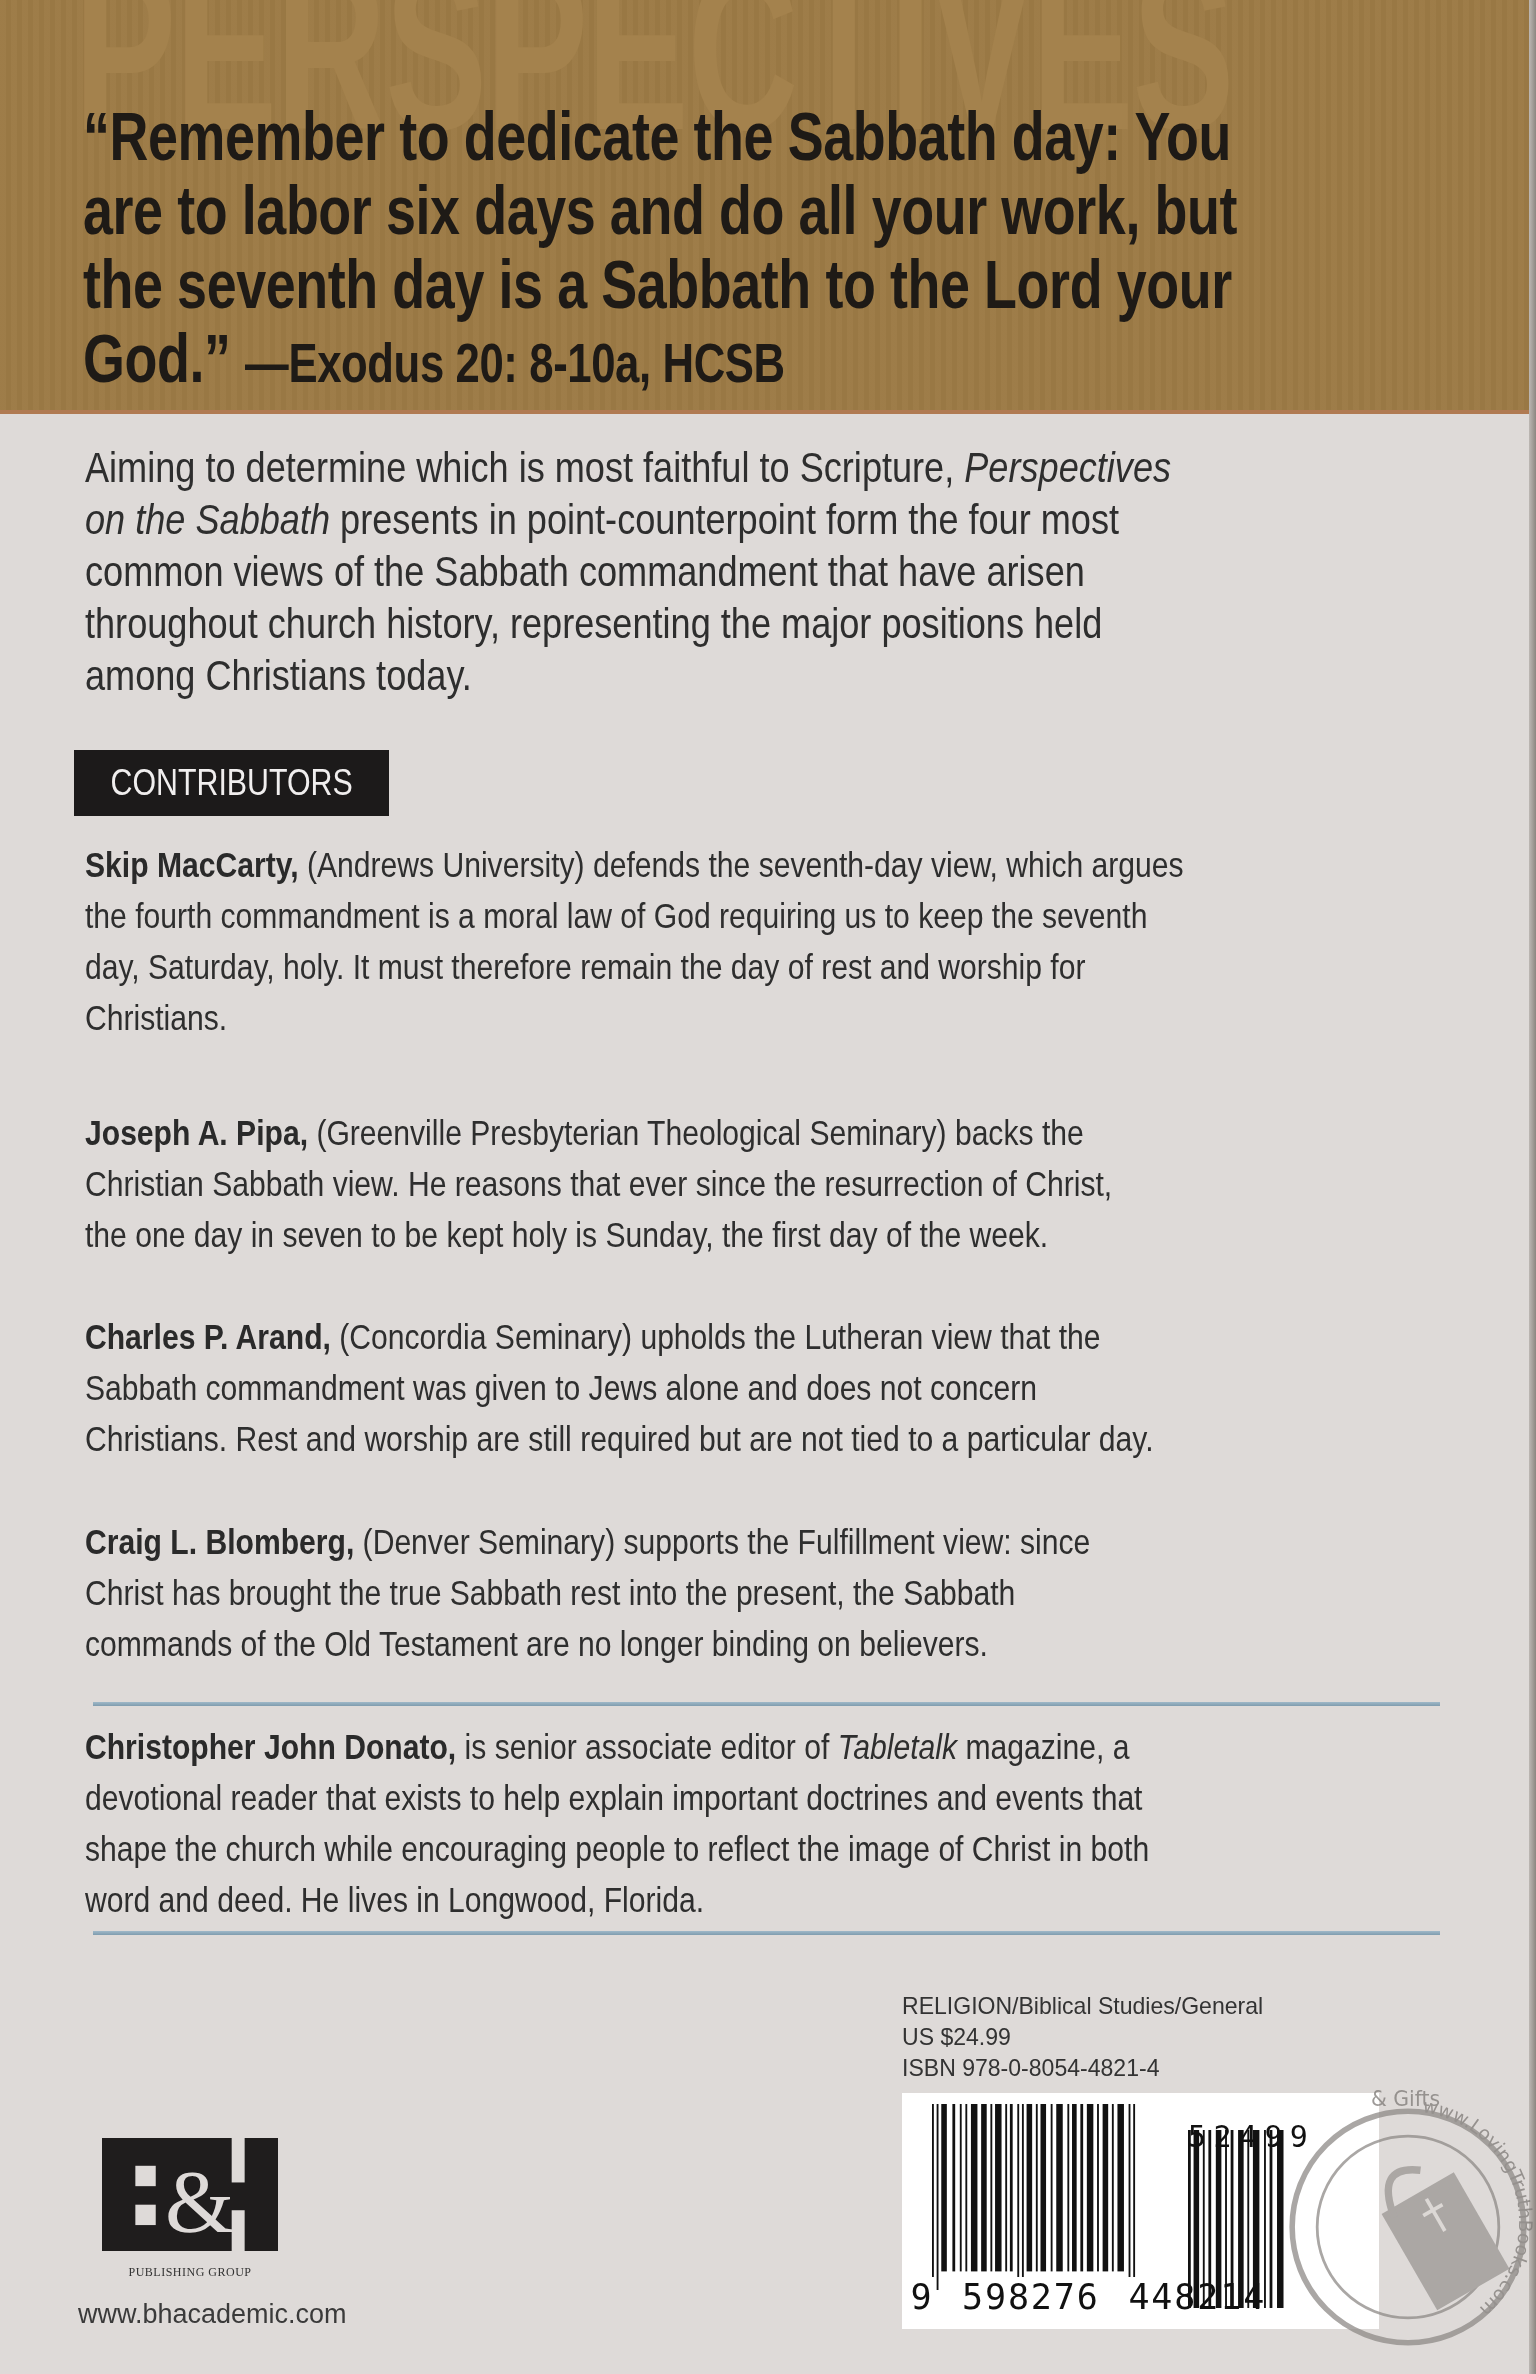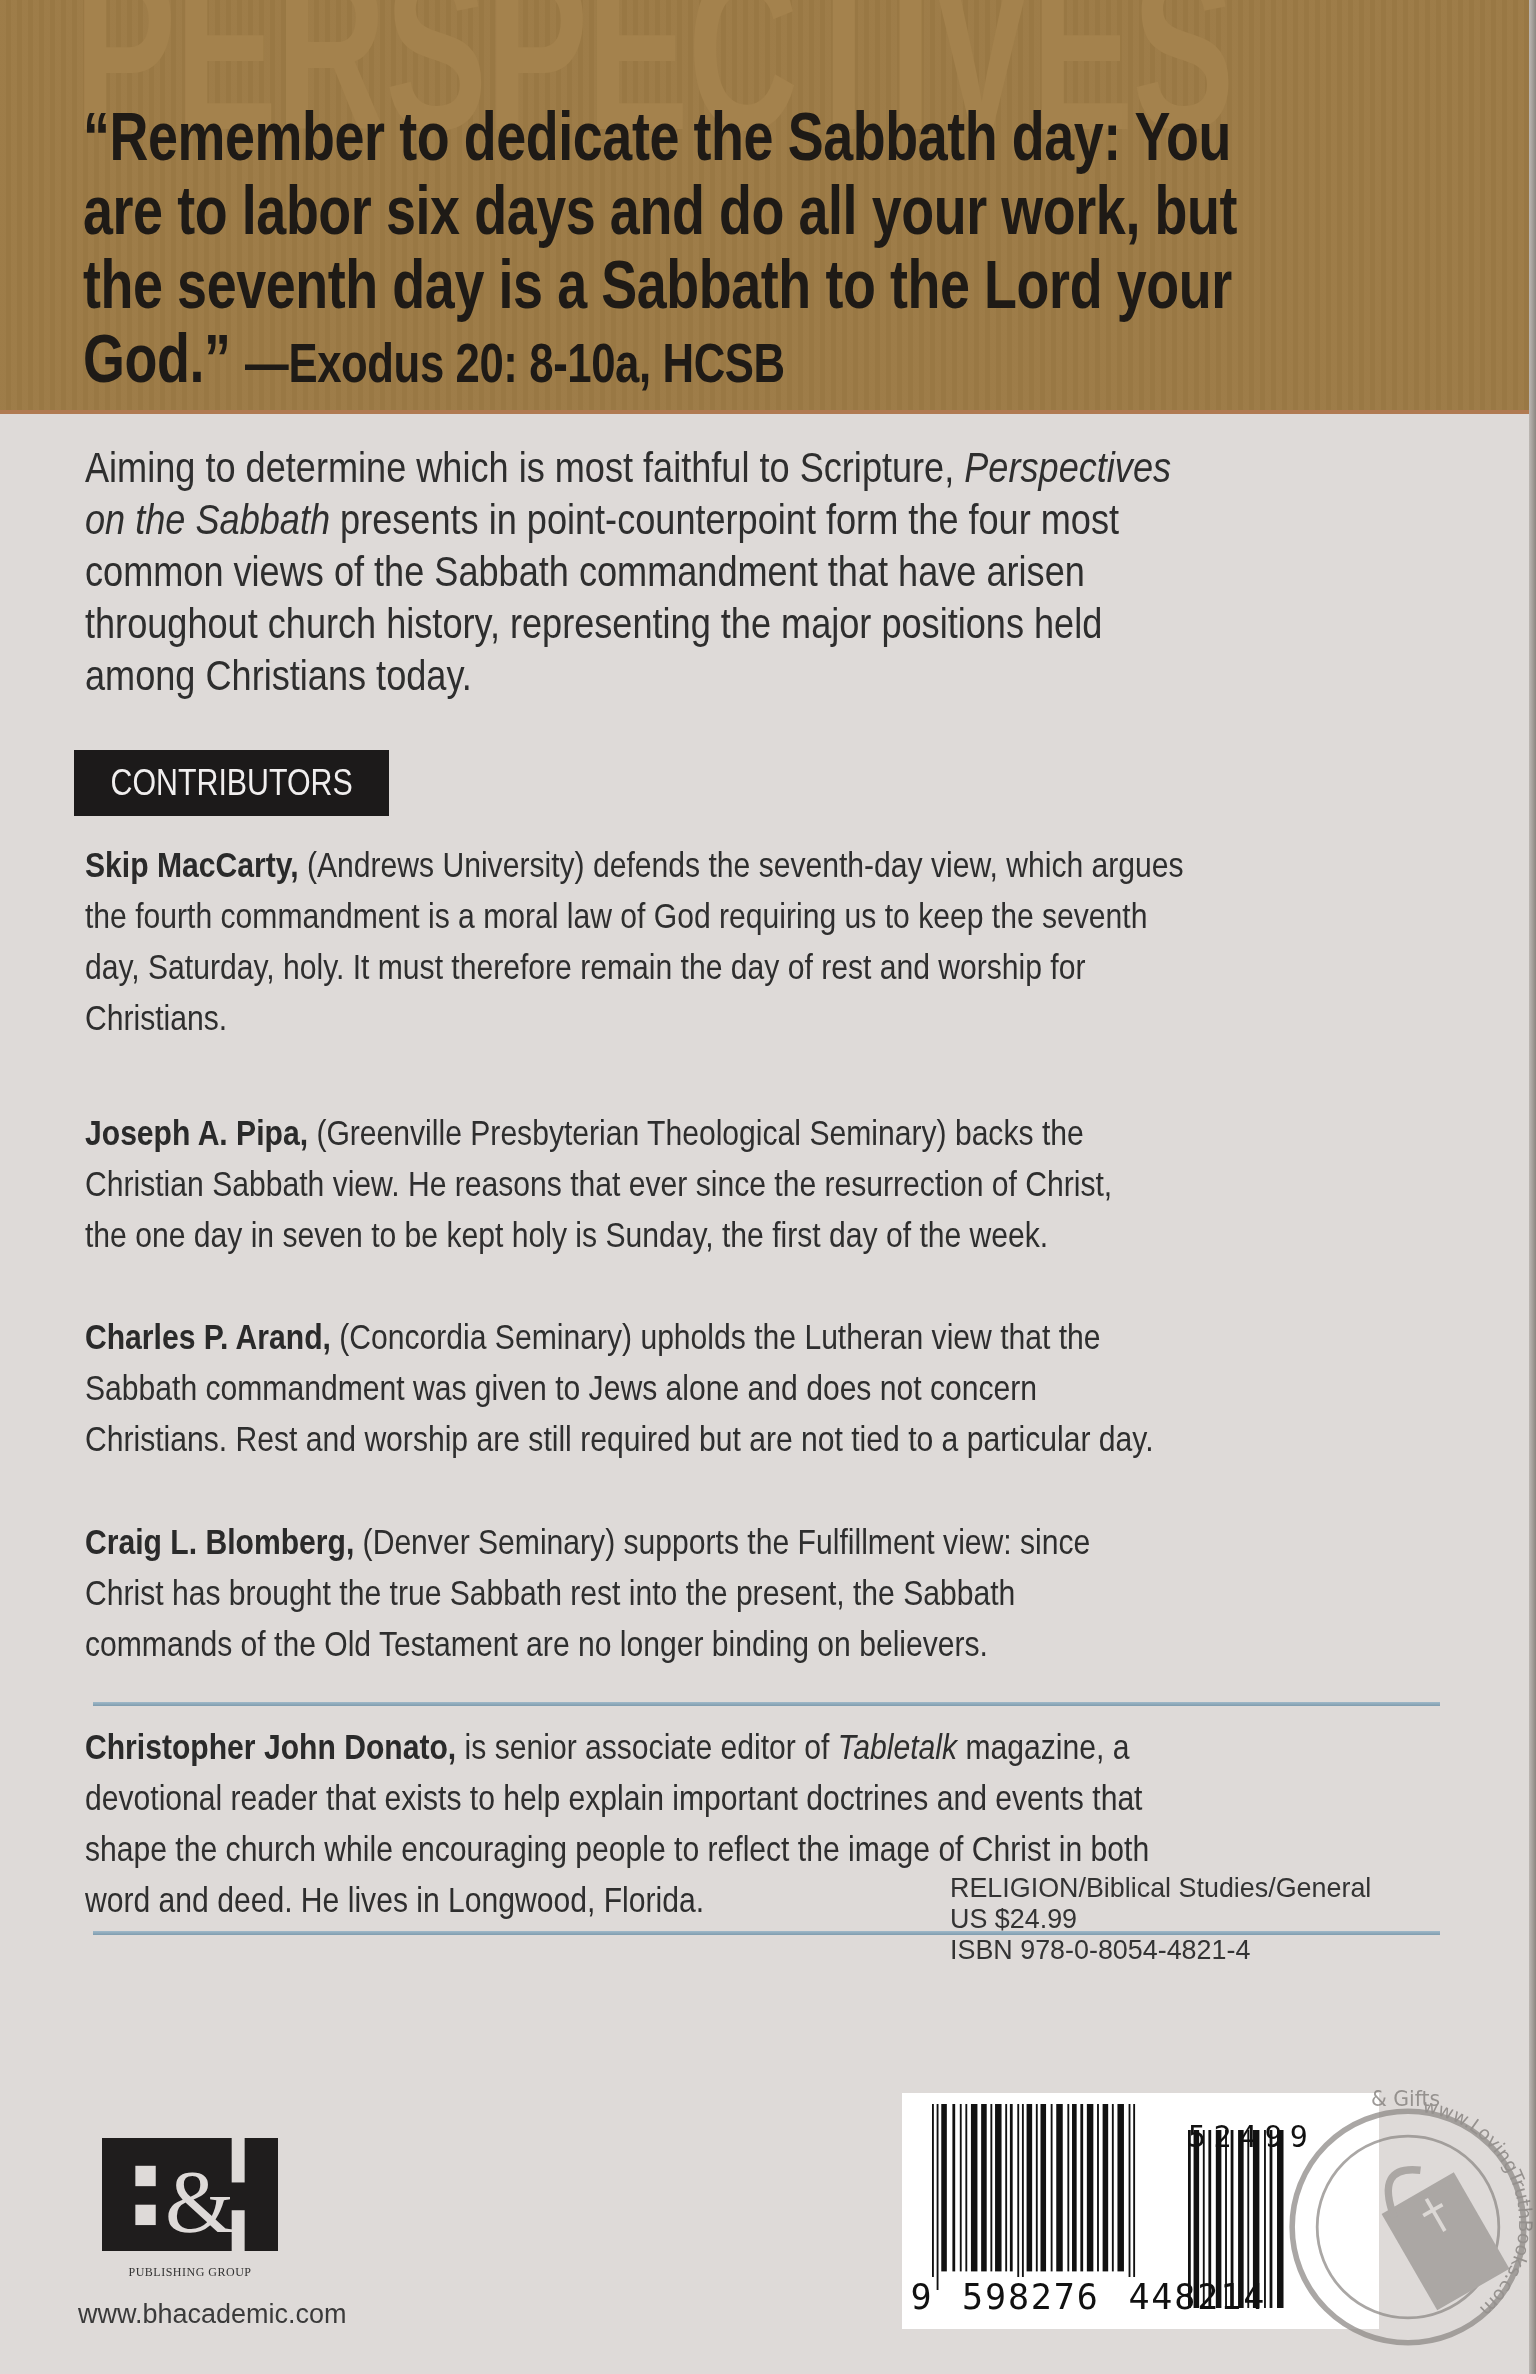--- a/index.html
+++ b/index.html
@@ -74,22 +74,22 @@
   .e5 { top: 1721px; line-height: 51px; }
 
   .rule {
     position: absolute; left: 93px; width: 1347px; height: 3.7px;
     background: linear-gradient(to bottom, #9fb8c8, #7f9cae);
   }
   .rule1 { top: 1702px; }
   .rule2 { top: 1931px; }
 
   .retail {
-    position: absolute; left: 902px; top: 1872px;
-    font-size: 28px; line-height: 31px; color: #333; margin-left: 48px;
+    position: absolute; left: 902px; top: 1990px;
+    font-size: 24px; line-height: 31px; color: #333;
   }
   .retail div { transform: scaleX(0.96); transform-origin: left top; white-space: nowrap; }
 
   .barcode-box {
     position: absolute; left: 902px; top: 2093px; width: 477px; height: 236px;
     background: #ffffff;
   }
   .bars-main { position: absolute; left: 30px; top: 11px; height: 186px; width: 204px; }
   .bars-add { position: absolute; left: 286px; top: 37px; height: 178px; width: 102px; }
   .digits-main {

